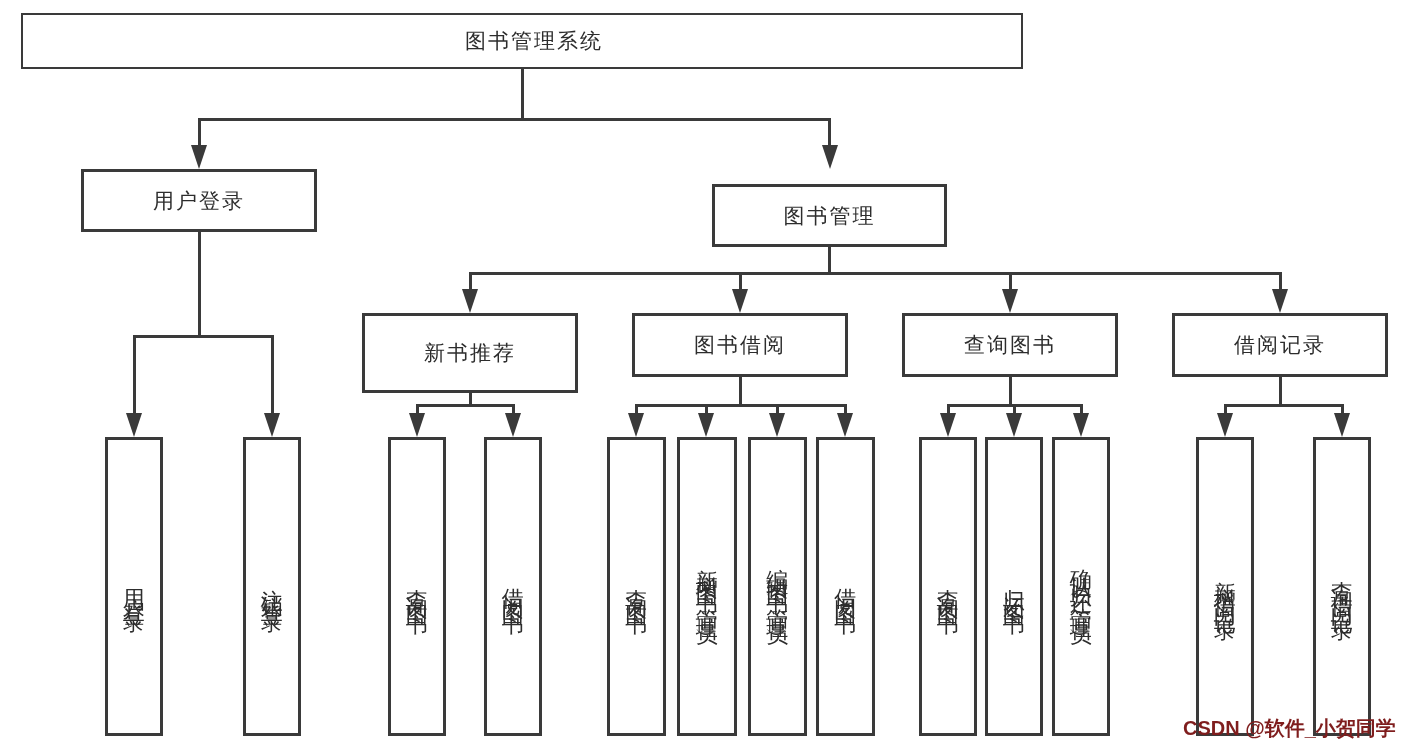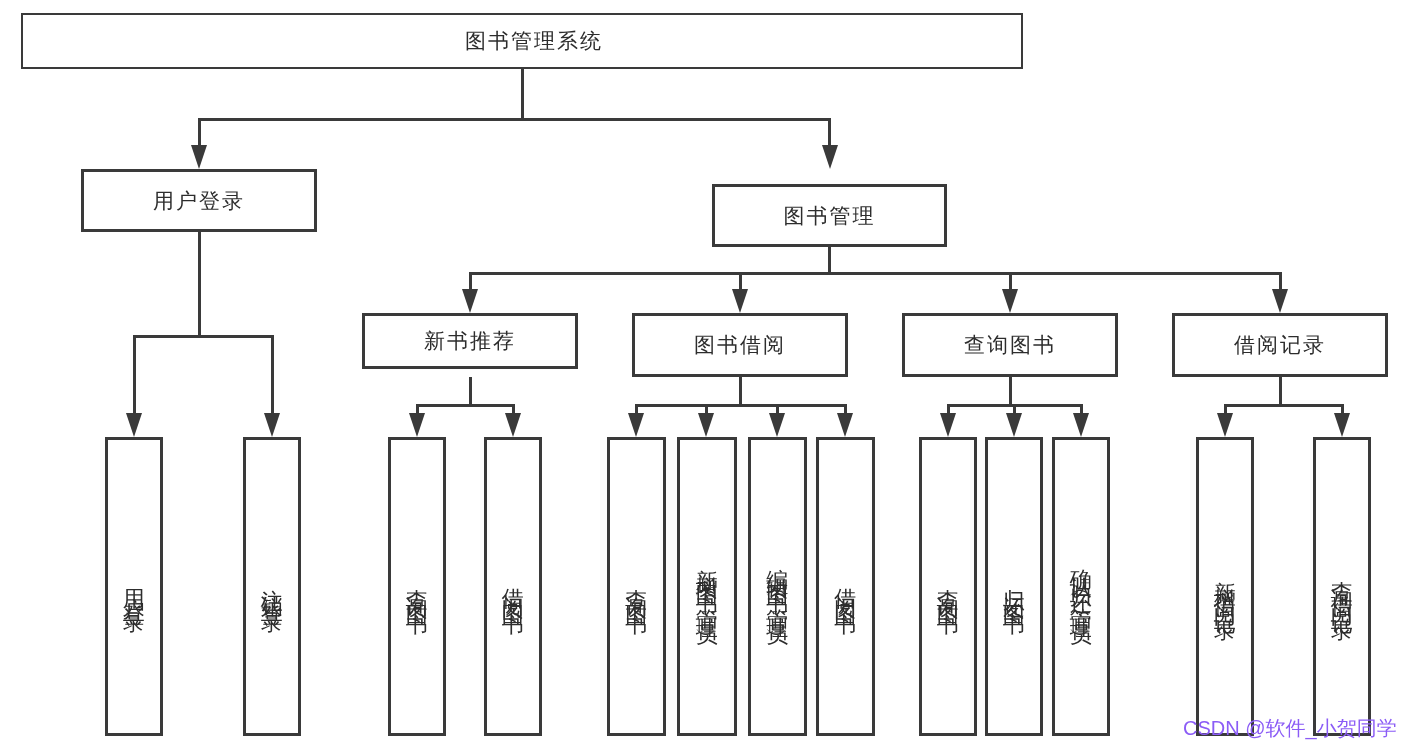--- a/index.html
+++ b/index.html
@@ -40,36 +40,37 @@
     border-right: 8px solid transparent;
     border-top: 24px solid #3a3a3a;
     z-index: 1;
   }
   .watermark {
     position: absolute;
     left: 1183px;
     top: 716px;
     font-size: 20px;
     line-height: 24px;
-    color: #8b5cf6;
+    color: #7f1d1d;
     white-space: nowrap;
     z-index: 5;
+    font-weight: bold;
   }
 </style>
 </head>
 <body>
 
 <div id="canvas">
 
   <div class="box hbox root" style="left:21px; top:13px; width:1002px; height:56px;padding-left:24px;">图书管理系统</div>
 
   <div class="box hbox" style="left:81px; top:169px; width:236px; height:63px;">用户登录</div>
   <div class="box hbox" style="left:712px; top:169px; width:235px; height:63px;margin-top:15px;">图书管理</div>
 
-  <div class="box hbox" style="left:362px; top:313px; width:216px; height:56px;">新书推荐</div>
+  <div class="box hbox" style="left:362px; top:313px; width:216px; height:80px;">新书推荐</div>
   <div class="box hbox" style="left:632px; top:313px; width:216px; height:64px;">图书借阅</div>
   <div class="box hbox" style="left:902px; top:313px; width:216px; height:64px;">查询图书</div>
   <div class="box hbox" style="left:1172px; top:313px; width:216px; height:64px;">借阅记录</div>
 
   <div class="box vbox" style="left:105px; top:437px; width:58px; height:299px;">
     <span>用户登录</span>
     </div>
   <div class="box vbox" style="left:243px; top:437px; width:58px; height:299px;">
     <span>注销登录</span>
     </div>

